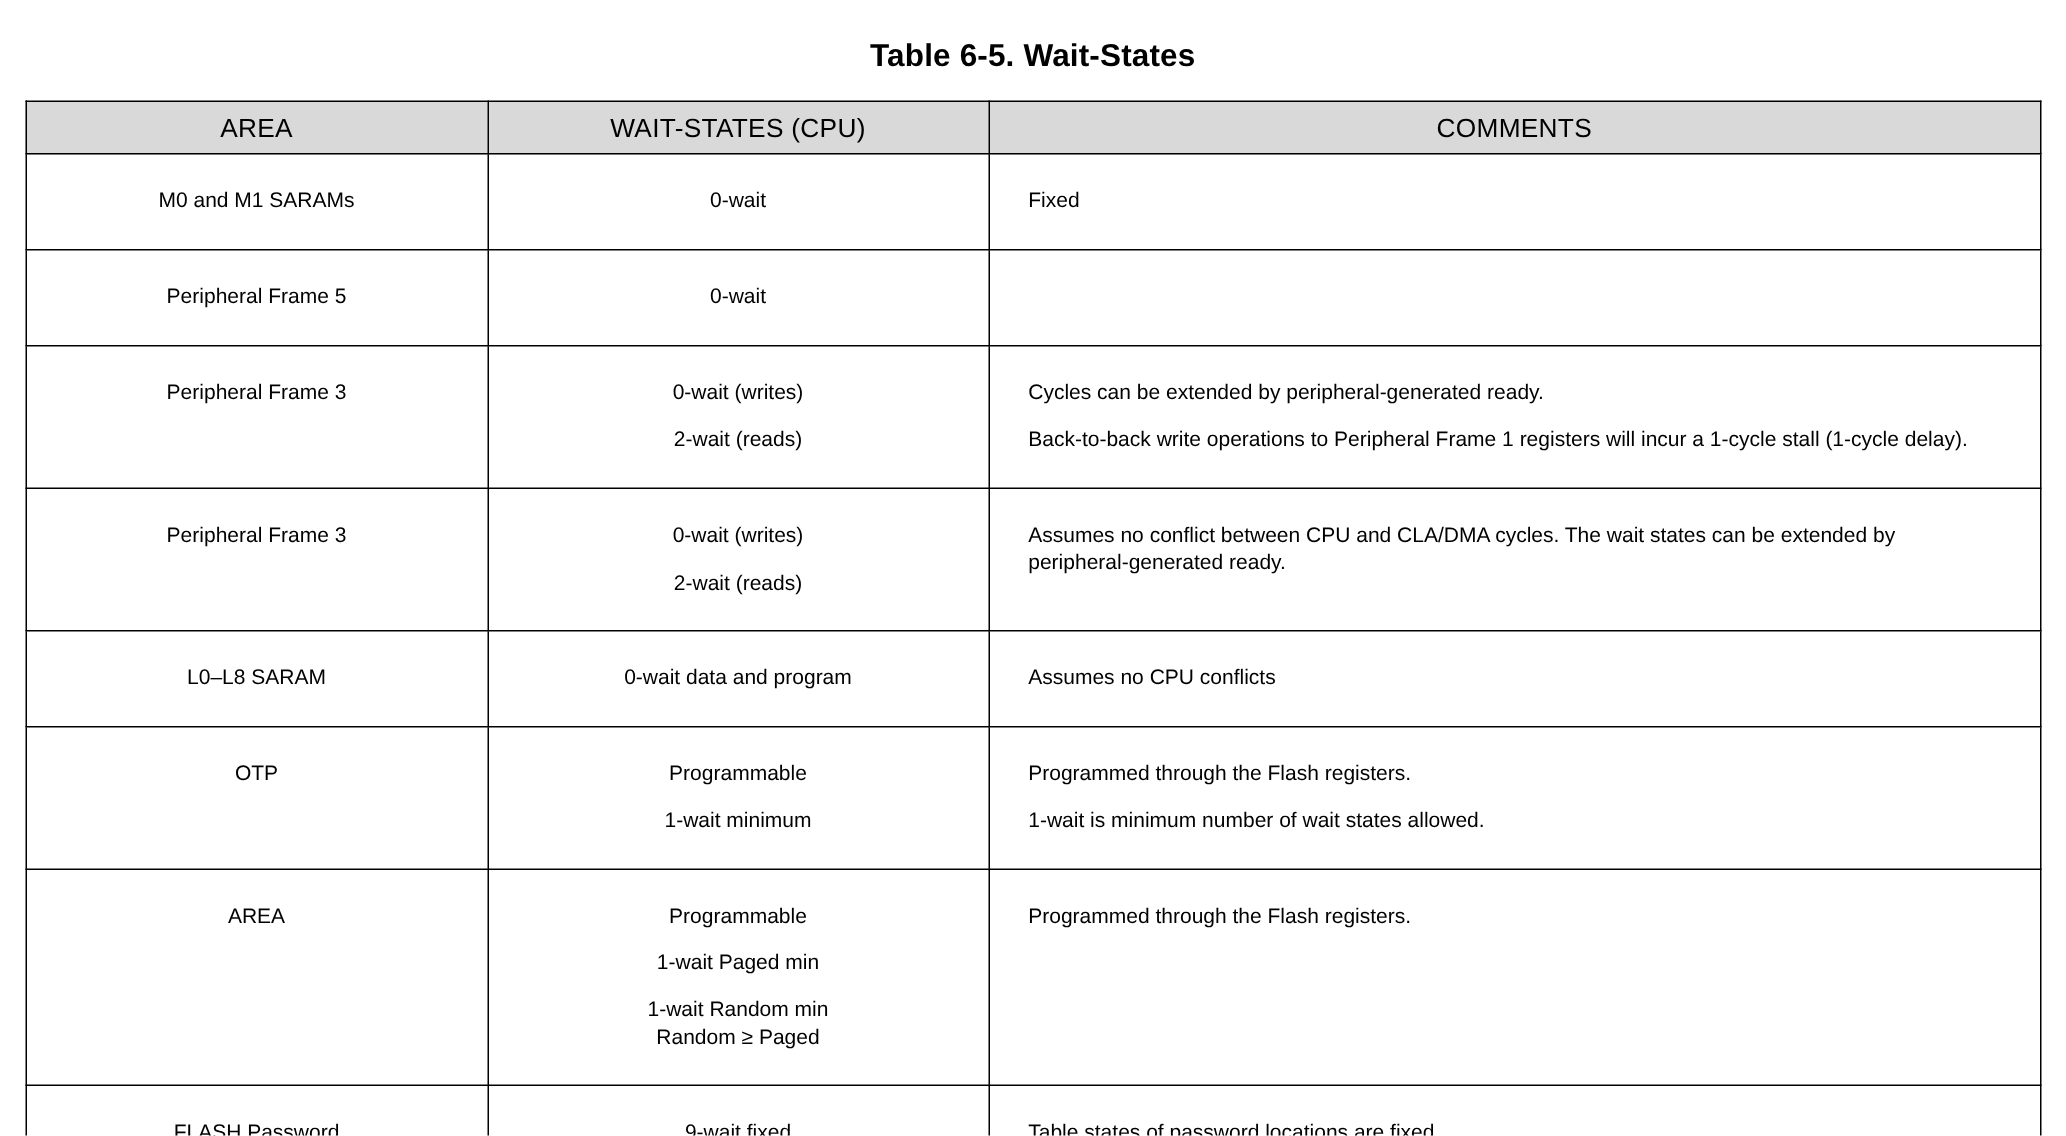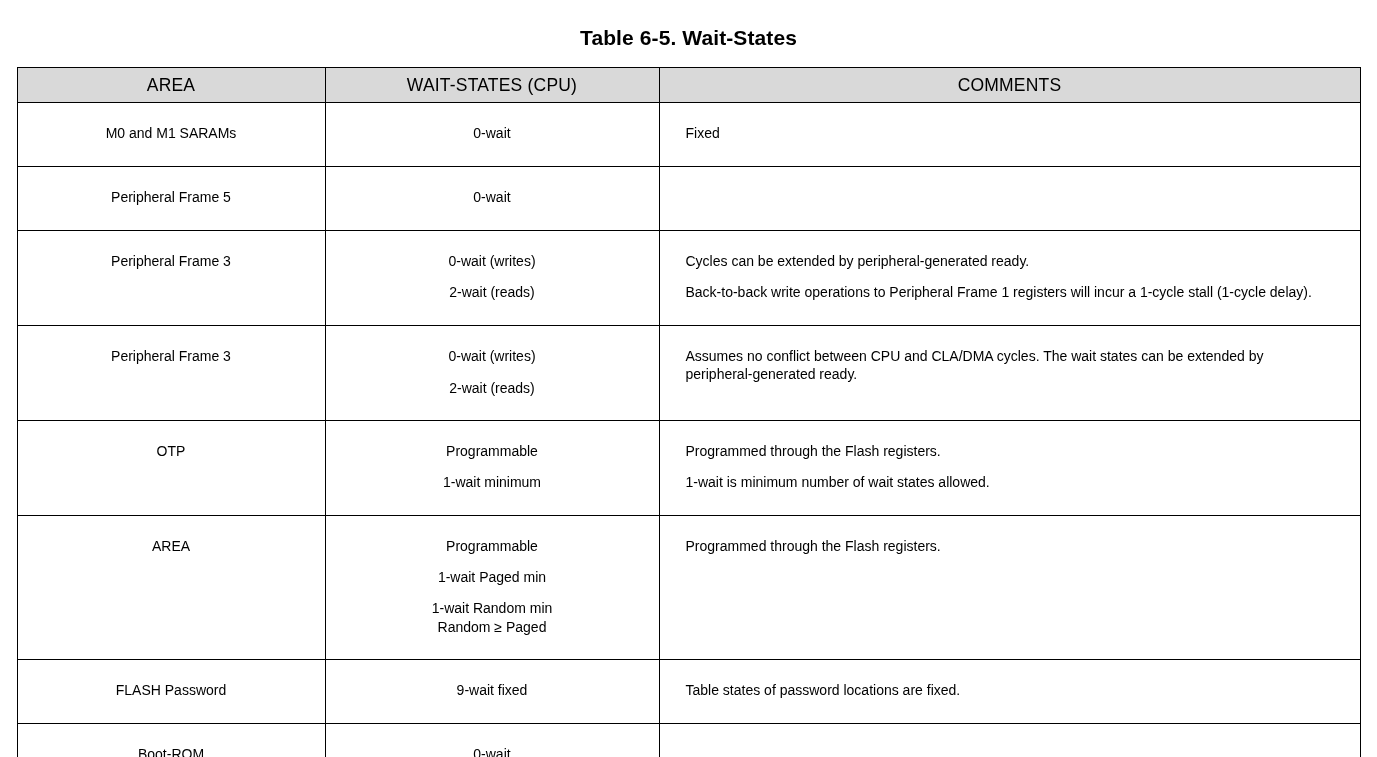--- a/index.html
+++ b/index.html
@@ -176,20 +176,37 @@
             <span class="line">2-wait (reads)</span>
           </div>
         </td>
         <td class="comments">
           <div class="cellpad">
             <span class="line">Assumes no conflict between CPU and CLA/DMA cycles. The wait states can be extended by peripheral-generated ready.</span>
           </div>
         </td>
       </tr>
 
+      <tr>
+        <td class="area">
+          <div class="cellpad">
+            <span class="line">L0–L8 SARAM</span>
+          </div>
+        </td>
+        <td class="wait">
+          <div class="cellpad">
+            <span class="line">0-wait data and program</span>
+          </div>
+        </td>
+        <td class="comments">
+          <div class="cellpad">
+            <span class="line">Assumes no CPU conflicts</span>
+          </div>
+        </td>
+      </tr>
 
       <tr>
         <td class="area">
           <div class="cellpad">
             <span class="line">OTP</span>
           </div>
         </td>
         <td class="wait">
           <div class="cellpad">
             <span class="line">Programmable</span>

